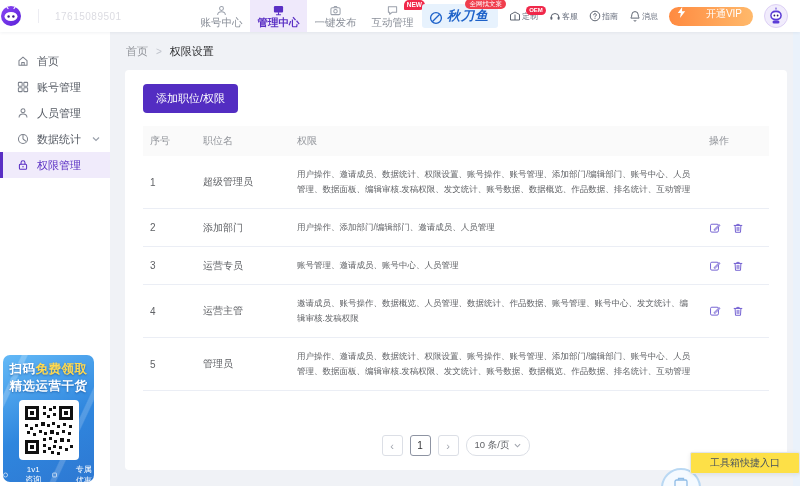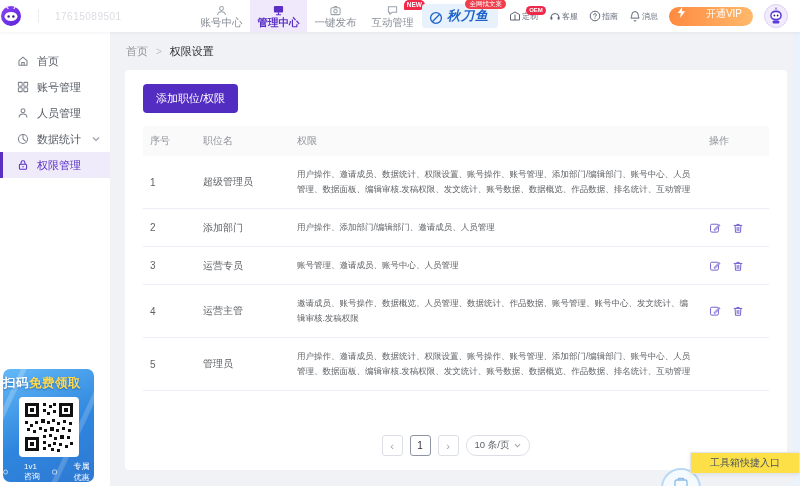--- a/index.html
+++ b/index.html
@@ -35,21 +35,21 @@
   
   .sidebar{position:absolute;top:32px;left:0;bottom:0;width:110px;background:#fff;z-index:20}
   .side-list{padding-top:16px}
   .side-item{position:relative;height:26px;display:flex;align-items:center;gap:8px;padding-left:17px;color:#555a63;font-size:11px;cursor:pointer}
   .side-item .sico{width:12px;height:12px;color:#7d828c;flex:0 0 auto}
   .side-item.active{background:#f0ebfb;color:#5a2fc4;border-left:3px solid #5a2fc4;padding-left:14px}
   .side-item.active .sico{color:#5a2fc4}
   .side-chevron{margin-left:auto;margin-right:10px;width:8px;height:8px;color:#9aa0ab}
 
   
-  .promo{position:absolute;left:3px;right:16px;bottom:4px;height:113px;border-radius:7px;overflow:hidden;background:linear-gradient(155deg,#63b9f7 0%,#2f86de 55%,#2e78d2 100%);text-align:left;color:#fff;cursor:pointer}
+  .promo{position:absolute;left:3px;right:16px;bottom:4px;height:127px;border-radius:7px;overflow:hidden;background:linear-gradient(155deg,#63b9f7 0%,#2f86de 55%,#2e78d2 100%);text-align:center;color:#fff;cursor:pointer}
   .promo::before{content:"";position:absolute;inset:0;background:
     linear-gradient(115deg,transparent 12%,rgba(255,255,255,.22) 13%,rgba(255,255,255,.22) 16%,transparent 17%),
     linear-gradient(115deg,transparent 70%,rgba(255,255,255,.18) 71%,rgba(255,255,255,.18) 74%,transparent 75%)}
   .promo-t1{margin-top:6px;font-size:12.5px;font-weight:800;letter-spacing:.5px;text-shadow:0 1px 2px rgba(10,60,130,.55);position:relative}
   .promo-t1 .gold{color:#ffd94f}
   .promo-t2{font-size:12.5px;font-weight:800;letter-spacing:.5px;text-shadow:0 1px 2px rgba(10,60,130,.55);position:relative}
   .qr-box{width:60px;height:60px;background:#fff;border-radius:4px;margin:5px auto 0;display:flex;align-items:center;justify-content:center;position:relative}
   .promo-foot{margin-top:4px;display:flex;justify-content:center;gap:10px;font-size:8px;position:relative}
   .promo-foot .pf{display:flex;align-items:center;gap:16px}
   .pf-ico{width:8px;height:8px;color:#fff}
@@ -245,20 +245,21 @@
             <circle cx="7" cy="9" r=".8" fill="currentColor" stroke="none"></circle>
           </svg>
         <span>权限管理</span>
       </div>
     </div>
 
     <div class="promo">
       <div class="promo-t1">
         <span>扫码</span><span class="gold">免费领取</span>
       </div>
+      <div class="promo-t2">精选运营干货</div>
       <div class="qr-box">
         <svg width="52" height="52" viewBox="0 0 52 52">
           <rect width="52" height="52" fill="#fff"></rect>
           <g fill="#111">
             <rect x="2" y="2" width="14" height="14"></rect>
               <rect x="36" y="2" width="14" height="14"></rect>
               <rect x="2" y="36" width="14" height="14"></rect>
             <rect x="5" y="5" width="8" height="8" fill="#fff"></rect>
               <rect x="39" y="5" width="8" height="8" fill="#fff"></rect>
               <rect x="5" y="39" width="8" height="8" fill="#fff"></rect>

